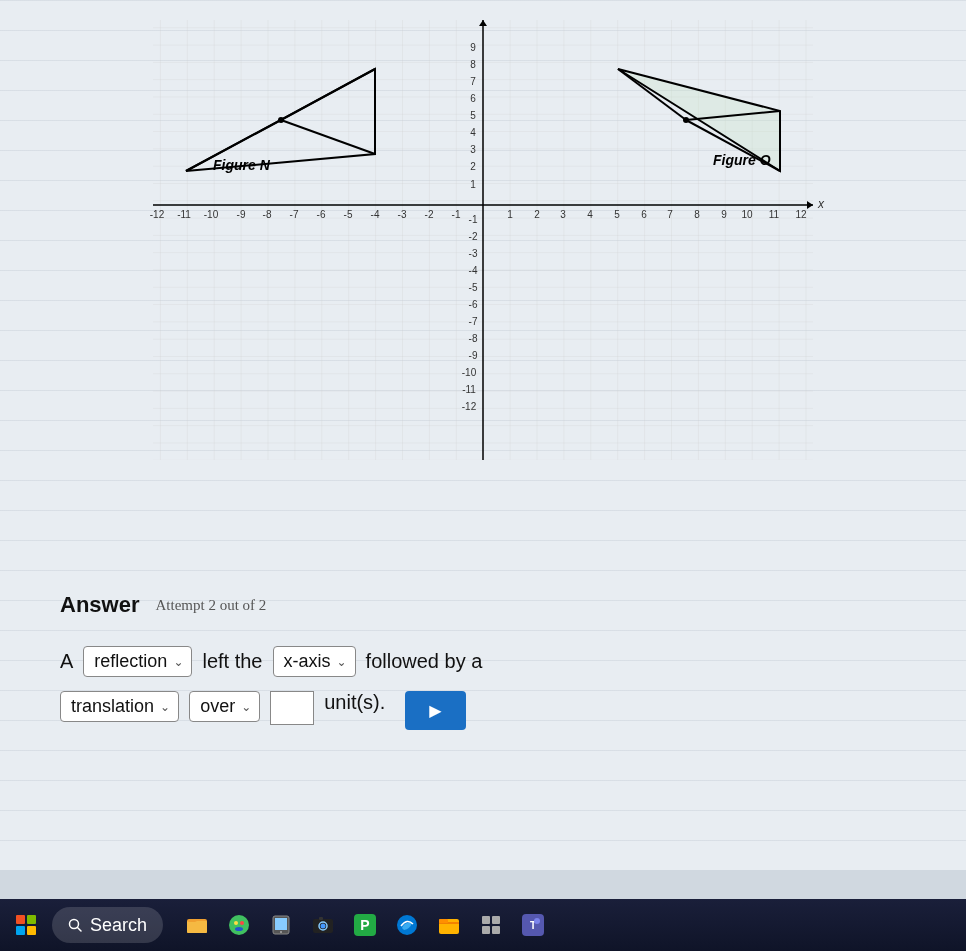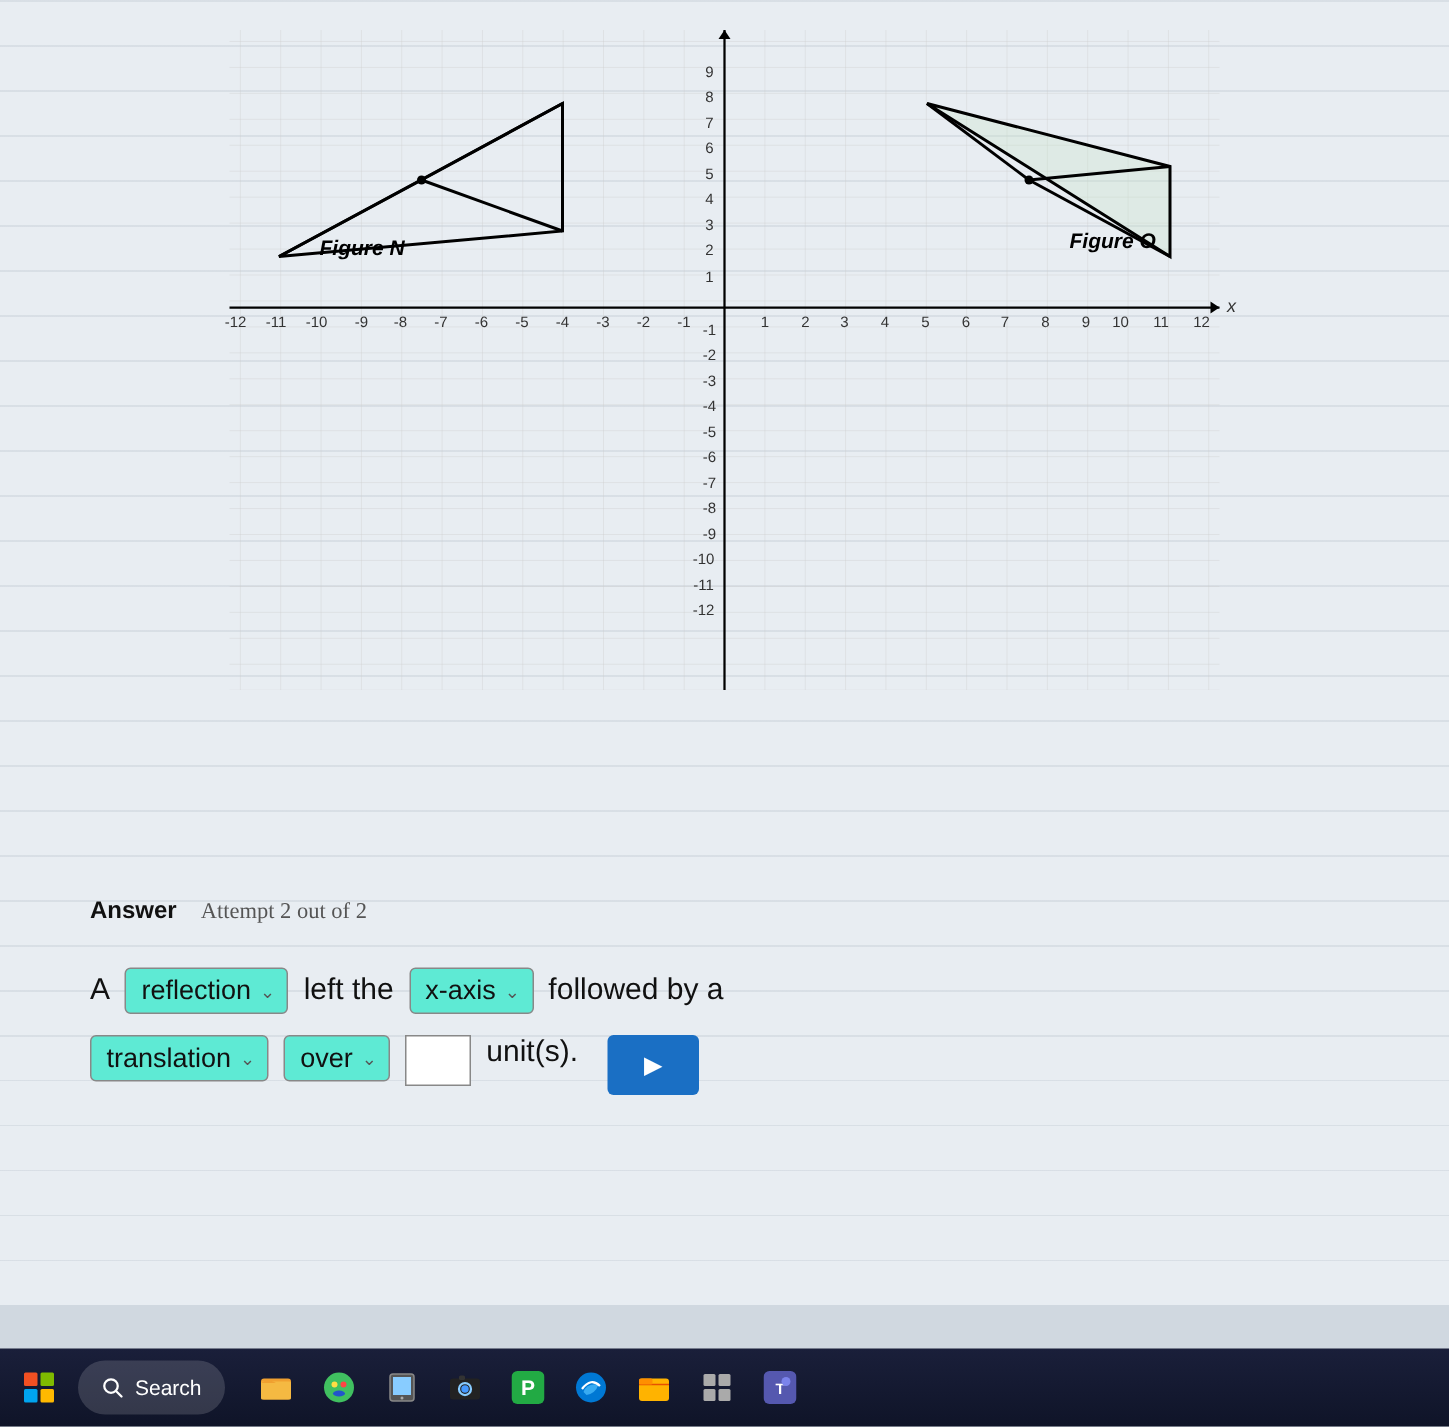--- a/index.html
+++ b/index.html
@@ -57,21 +57,21 @@
     }
 
     .answer-label-row {
       display: flex;
       align-items: center;
       gap: 16px;
       margin-bottom: 28px;
     }
 
     .answer-label {
-      font-size: 16px;
+      font-size: 22px;
       font-weight: bold;
       color: #111;
     }
 
     .attempt-text {
       font-size: 15px;
       color: #555;
       font-family: Liberation Serif, serif;
     }
 
@@ -95,21 +95,21 @@
     .static-text {
       font-size: 20px;
       color: #111;
     }
 
     .dropdown-select {
       display: inline-flex;
       align-items: center;
       border: 1.5px solid #888;
       border-radius: 4px;
-      background: #5eead4;
+      background: #ffffff;
       padding: 4px 8px 4px 10px;
       font-size: 18px;
       cursor: pointer;
       gap: 6px;
       min-width: 50px;
     }
 
     .dropdown-select .chevron {
       font-size: 12px;
       color: #555;
@@ -168,21 +168,21 @@
       background: rgba(255,255,255,0.15);
       border-radius: 20px;
       padding: 6px 16px;
       gap: 8px;
       cursor: pointer;
       height: 36px;
     }
 
     .taskbar-search-text {
       color: white;
-      font-size: 14px;
+      font-size: 18px;
     }
 
     .taskbar-icons {
       display: flex;
       align-items: center;
       gap: 6px;
       margin-left: 8px;
     }
 
     .taskbar-icon {

